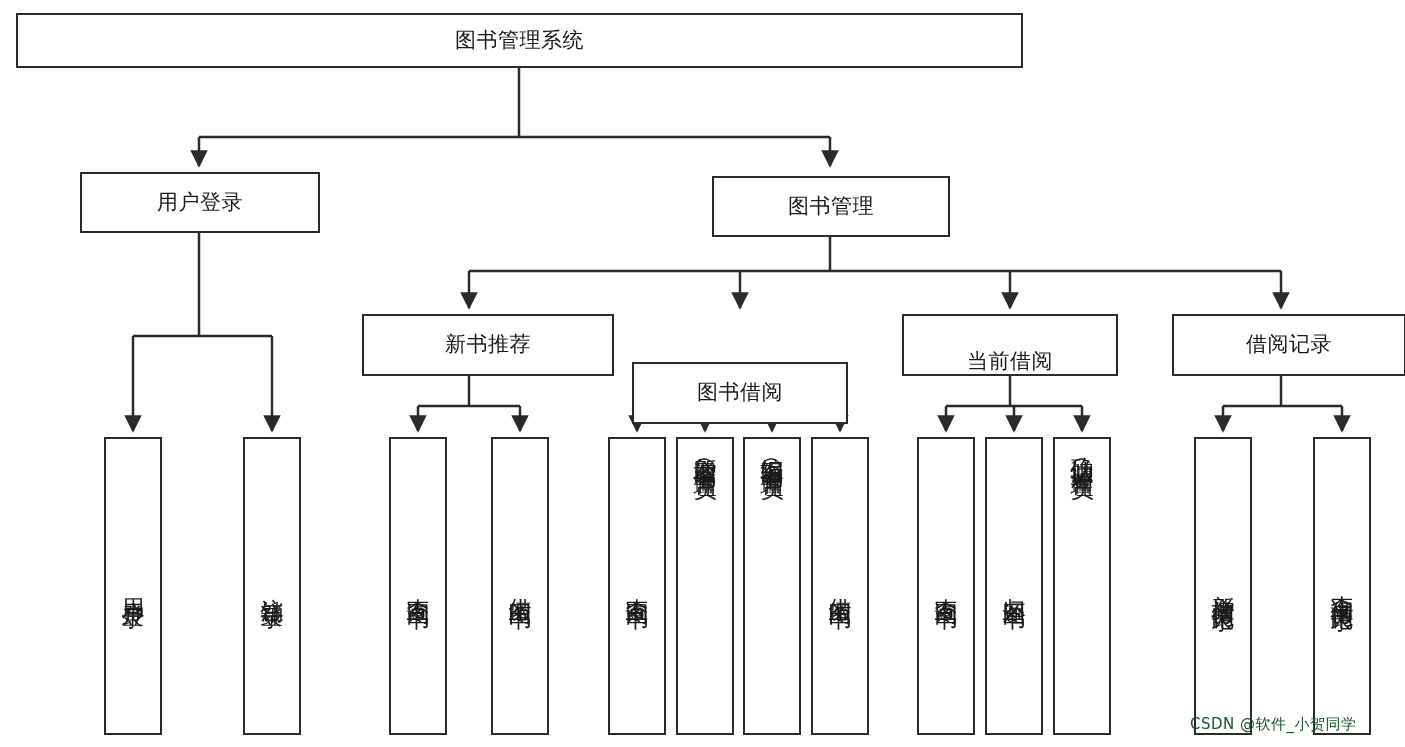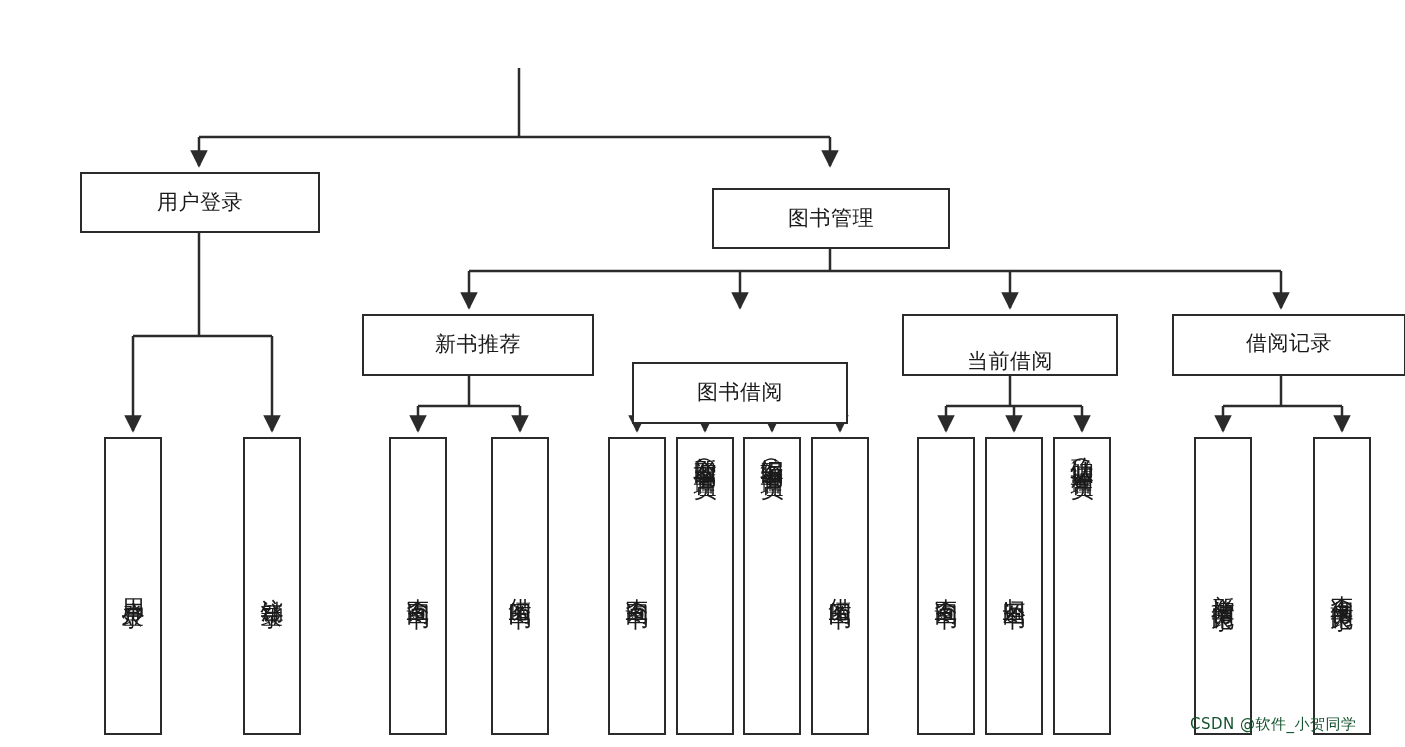--- a/index.html
+++ b/index.html
@@ -117,38 +117,41 @@
       <path d="M 1014 406 L 1014 431" marker-end="url(#arrow)"></path>
       <path d="M 1082 406 L 1082 431" marker-end="url(#arrow)"></path>
 
       <path d="M 1281 376 L 1281 406"></path>
       <path d="M 1223 406 L 1342 406"></path>
       <path d="M 1223 406 L 1223 431" marker-end="url(#arrow)"></path>
       <path d="M 1342 406 L 1342 431" marker-end="url(#arrow)"></path>
     </g>
   </svg>
 
+  <div class="node horizontal" style="left:16px; top:13px; width:1007px; height:55px;">
+    <span class="label">图书管理系统</span>
+  </div>
 
   <div class="node horizontal" style="left:80px; top:172px; width:240px; height:61px;">
     <span class="label">用户登录</span>
   </div>
-  <div class="node horizontal" style="left:712px; top:188px; width:238px; height:61px;text-align:center;">
+  <div class="node horizontal" style="left:712px; top:176px; width:238px; height:61px;text-align:center;">
     <span class="label">图书管理</span>
   </div>
 
-  <div class="node horizontal" style="left:362px; top:314px; width:232px; height:62px;">
+  <div class="node horizontal" style="left:362px; top:314px; width:252px; height:62px;">
     <span class="label">新书推荐</span>
   </div>
   <div class="node horizontal" style="left:632px; top:314px; width:216px; height:62px;margin-top:48px;">
     <span class="label">图书借阅</span>
   </div>
   <div class="node horizontal" style="left:902px; top:314px; width:216px; height:62px;align-items:flex-end;">
     <span class="label">当前借阅</span>
   </div>
-  <div class="node horizontal" style="left:1172px; top:314px; width:234px; height:62px;font-family:Liberation Mono, monospace;">
+  <div class="node horizontal" style="left:1172px; top:314px; width:234px; height:62px;">
     <span class="label">借阅记录</span>
   </div>
 
   <div class="node vertical" style="left:104px; top:437px; width:58px; height:298px;">
     <span class="label">用户登录</span>
   </div>
   <div class="node vertical" style="left:243px; top:437px; width:58px; height:298px;">
     <span class="label">注销登录</span>
   </div>
 

